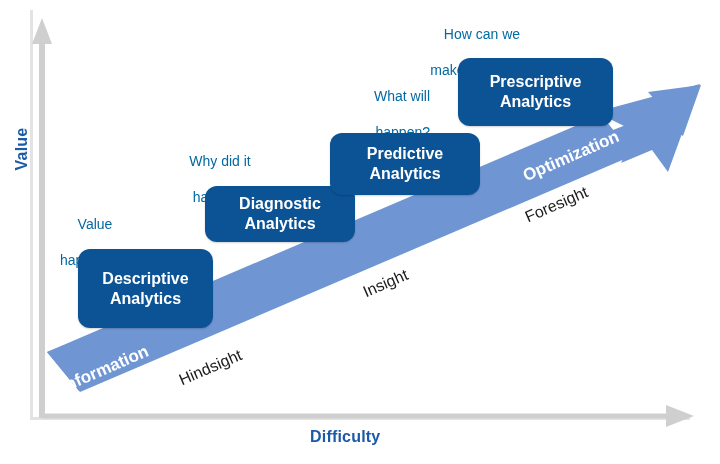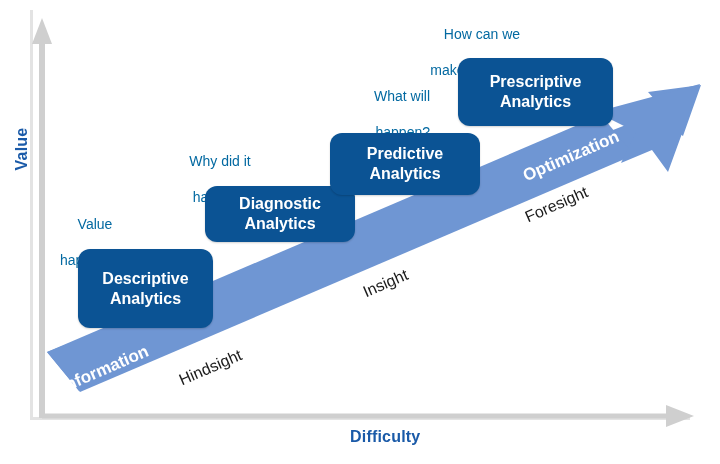--- a/index.html
+++ b/index.html
@@ -48,21 +48,20 @@
     left: -8px;
     top: 140px;
     width: 60px;
     text-align: center;
     transform: rotate(-90deg);
     transform-origin: 50% 50%;
   }
   #difficulty-title {
     left: 310px;
     top: 428px;
-    margin-left: 40px;
   }
 
   
   #band-svg {
     position: absolute;
     left: 0;
     top: 0;
     width: 720px;
     height: 464px;
     pointer-events: none;

